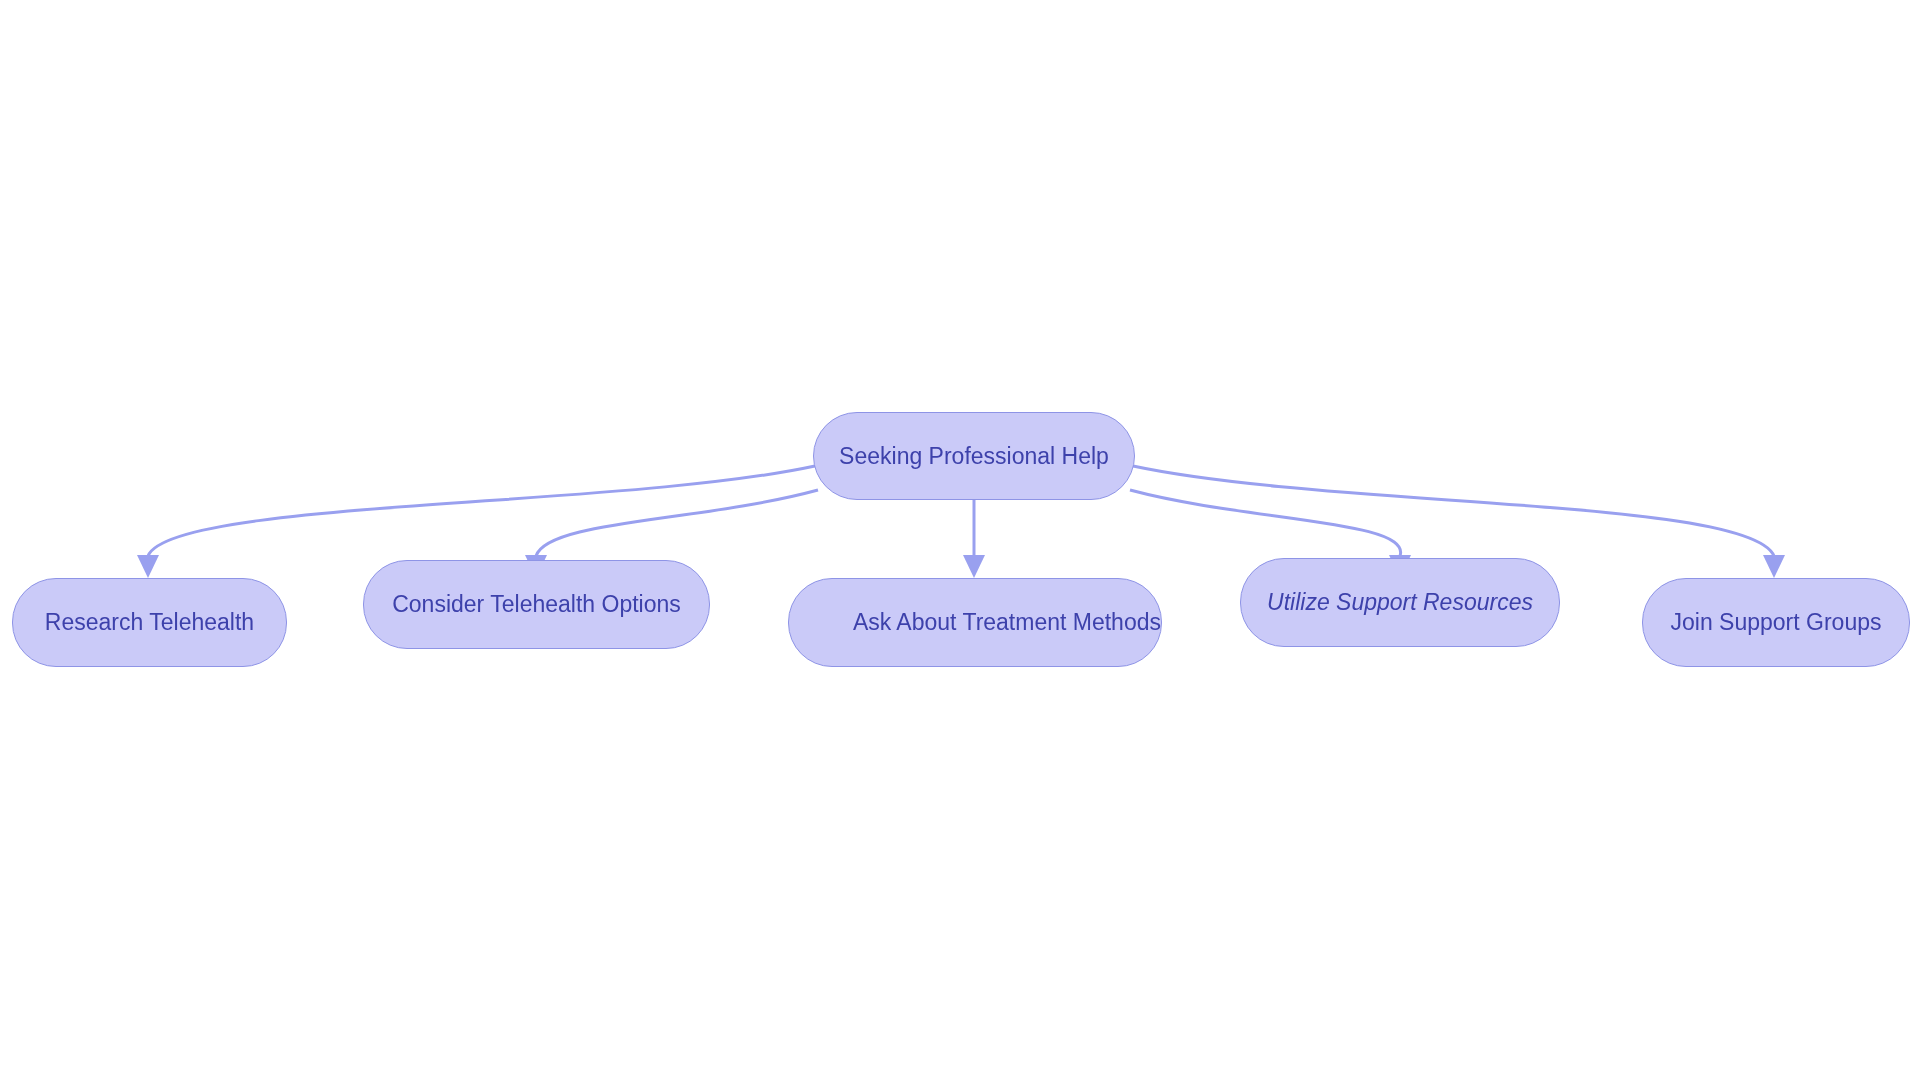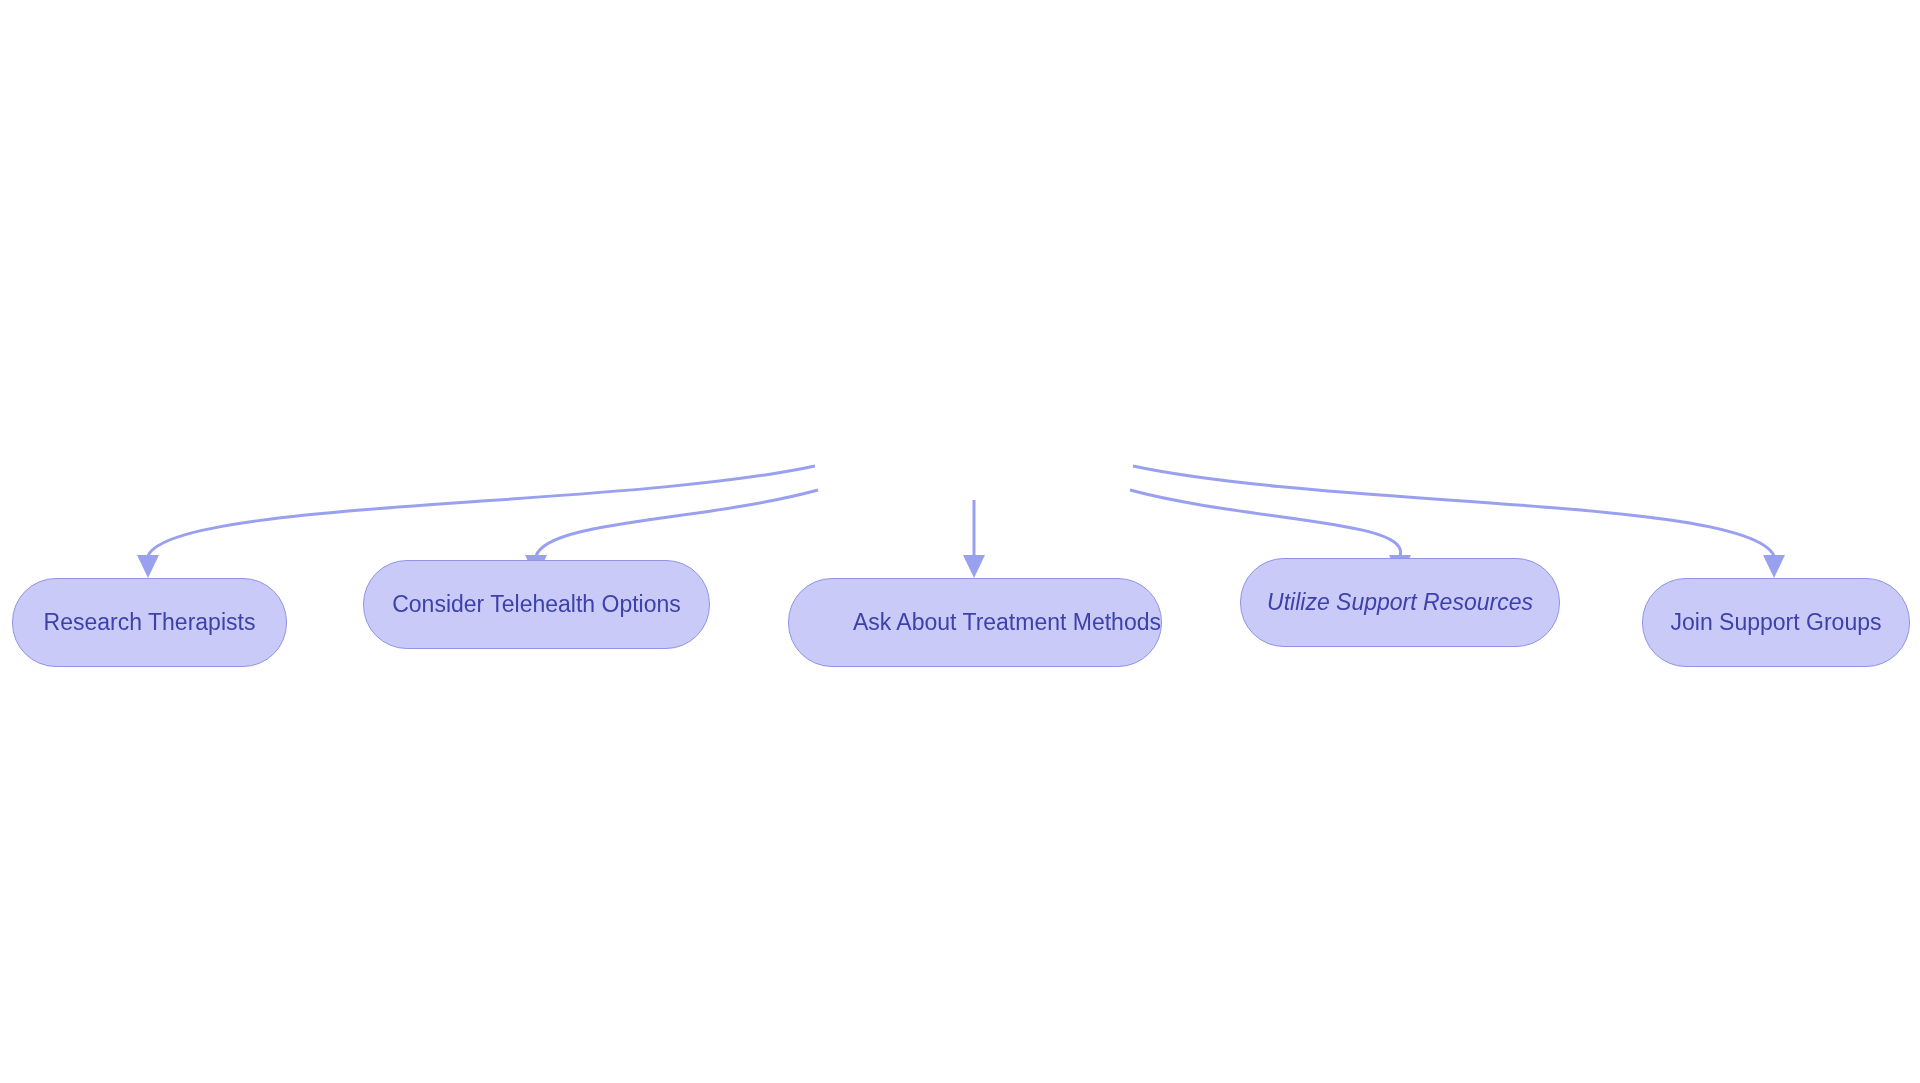--- a/index.html
+++ b/index.html
@@ -75,23 +75,26 @@
     <path class="edge" d="M 974 500 L 974 556"></path>
     <polygon class="arrowhead" points="974,578 963,555 985,555"></polygon>
 
     <path class="edge" d="M 1130 490 C 1250 522, 1412 520, 1400 556"></path>
     <polygon class="arrowhead" points="1400,578 1389,555 1411,555"></polygon>
 
     <path class="edge" d="M 1133 466 C 1330 508, 1750 498, 1774 556"></path>
     <polygon class="arrowhead" points="1774,578 1763,555 1785,555"></polygon>
   </svg>
 
+  <div class="node node-root">
+    <span>Seeking Professional Help</span>
+  </div>
 
   <div class="node node-c0">
-    <span>Research Therapists</span>
+    <span>Research Telehealth</span>
   </div>
 
   <div class="node node-c1">
     <span>Consider Telehealth Options</span>
   </div>
 
   <div class="node node-c2">
     <span>Ask About Treatment Methods</span>
   </div>
 

